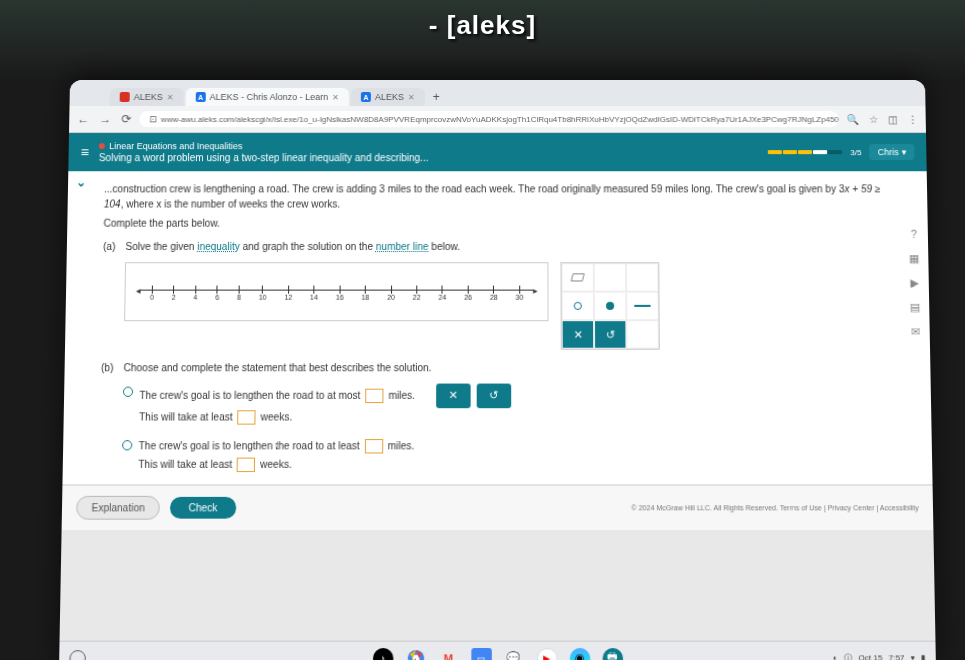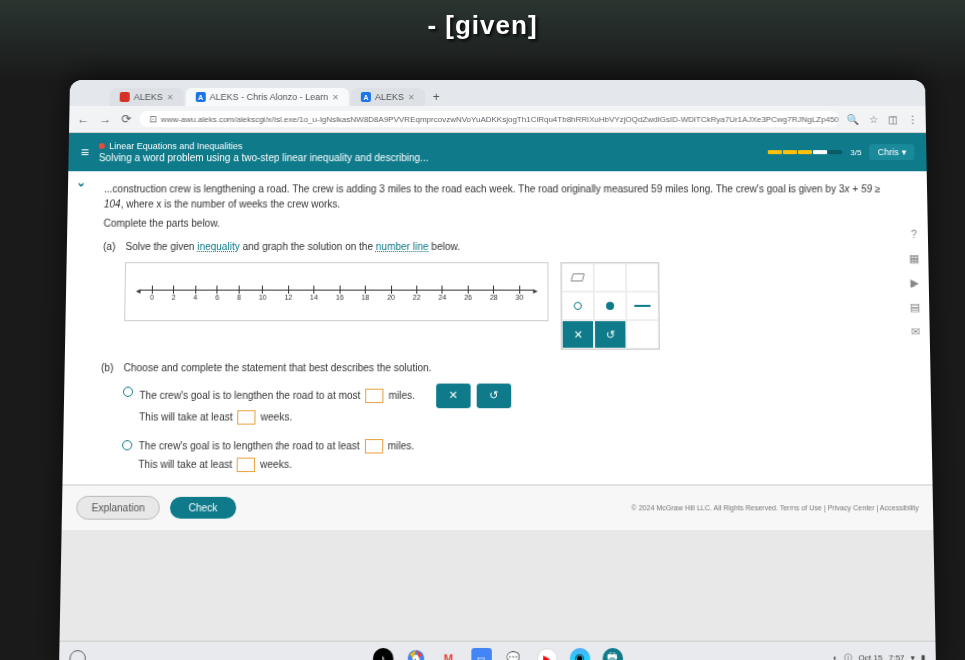--- a/index.html
+++ b/index.html
@@ -84,21 +84,21 @@
     
     .shelf { position: absolute; bottom: 0; left: 0; right: 0; height: 32px; background: #e8eaed; display: flex; align-items: center; justify-content: center; gap: 12px; border-top: 1px solid #ccc; }
     .shelf-ic { width: 20px; height: 20px; border-radius: 50%; display: flex; align-items: center; justify-content: center; font-size: 11px; cursor:pointer; }
     .shelf-right { position: absolute; right: 10px; display: flex; align-items: center; gap: 6px; font-size: 8px; color: #444; }
     .launcher { position: absolute; left: 10px; width: 16px; height: 16px; border: 1.5px solid #5f6368; border-radius: 50%; }
   </style>
 </head>
 <body>
 
 <div class="ambient">
-  <div class="caption">- [given]</div>
+  <div class="caption">- [aleks]</div>
 </div>
 
 <div class="laptop">
 
   <div class="browser-chrome">
     <div class="tab-strip">
       <div class="tab secondary">
         <div class="tab-icon"></div>
         <span>ALEKS</span>
         <span style="color:#888;font-size:8px">✕</span>

